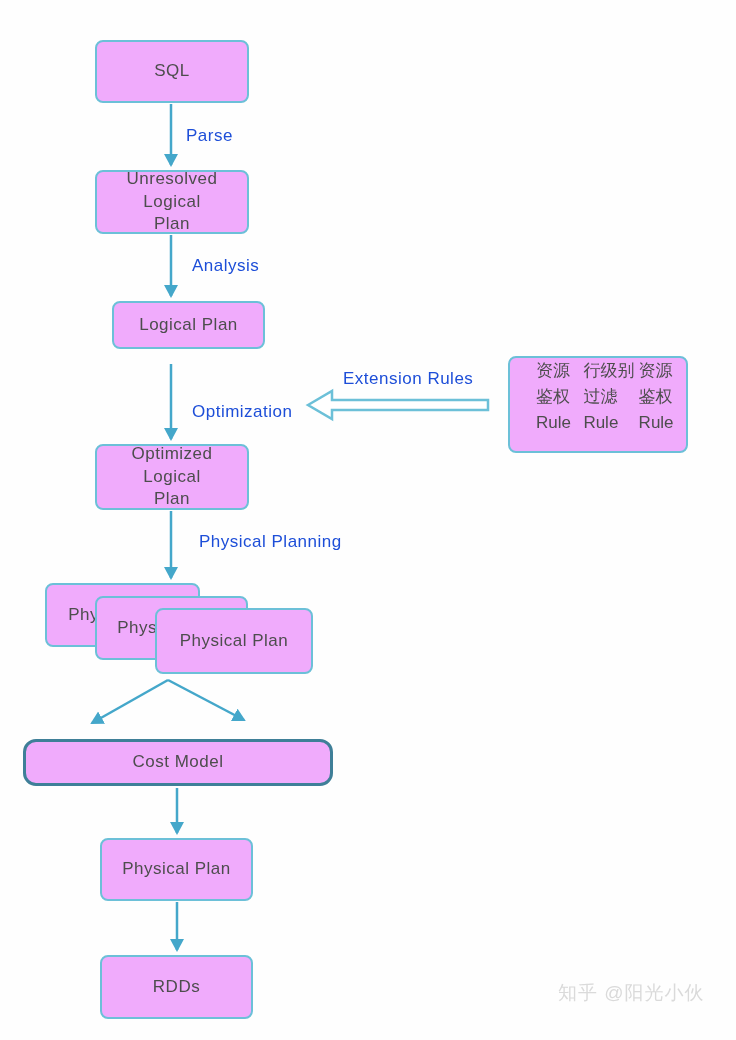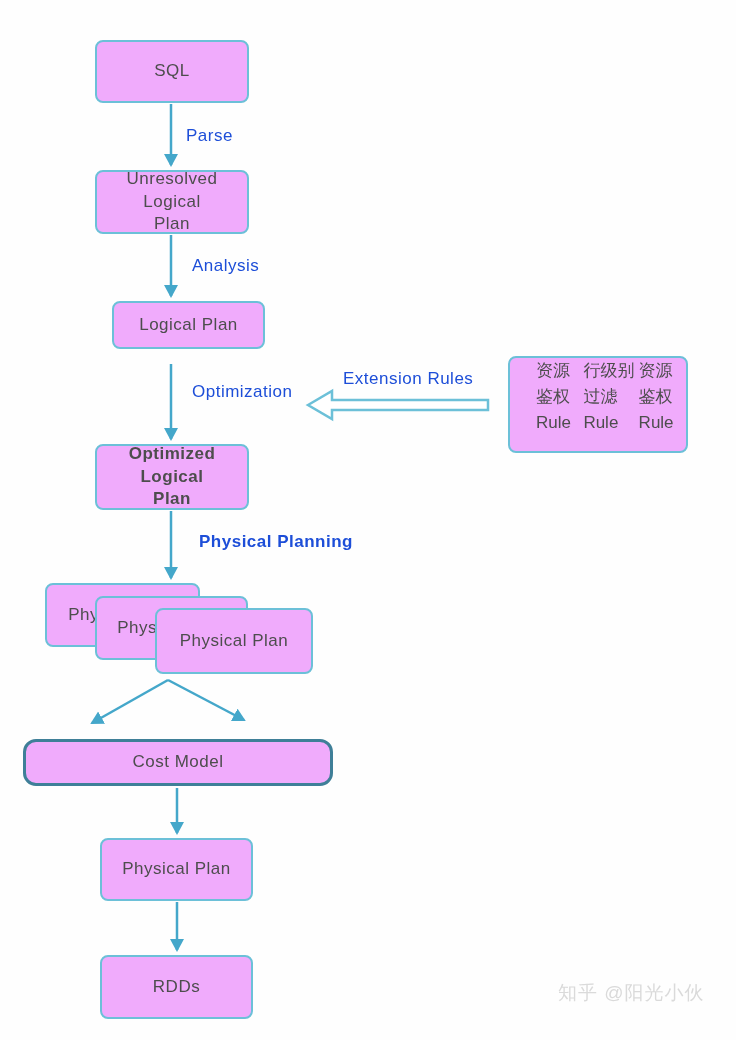--- a/index.html
+++ b/index.html
@@ -27,21 +27,21 @@
     justify-content: center;
     text-align: center;
     color: #4d4d4d;
     font-size: 17px;
     line-height: 1.35;
     letter-spacing: 0.5px;
   }
   #node-sql            { left: 95px;  top: 40px;  width: 154px; height: 63px; }
   #node-unresolved     { left: 95px;  top: 170px; width: 154px; height: 64px; padding: 0 26px; }
   #node-logical        { left: 112px;  top: 301px; width: 153px; height: 48px; }
-  #node-optimized      { left: 95px;  top: 444px; width: 154px; height: 66px; padding: 0 30px; font-weight: bold; }
+  #node-optimized      { left: 95px;  top: 444px; width: 154px; height: 66px; padding: 0 30px; }
   #node-stack-back     { left: 45px;  top: 583px; width: 155px; height: 64px; }
   #node-stack-middle   { left: 95px;  top: 596px; width: 153px; height: 64px; }
   #node-stack-front    { left: 155px; top: 608px; width: 158px; height: 66px; }
   #node-cost-model     { left: 23px;  top: 739px; width: 310px; height: 47px;
                          border: 3px solid #3f7f98; border-radius: 13px; }
   #node-physical-final { left: 100px; top: 838px; width: 153px; height: 63px; }
   #node-rdds           { left: 100px; top: 955px; width: 153px; height: 64px; }
   #node-rules {
     left: 508px; top: 356px; width: 180px; height: 97px;
     flex-direction: row;
@@ -54,22 +54,22 @@
   }
   .edge-label {
     position: absolute;
     color: #1d4ed8;
     font-size: 17px;
     letter-spacing: 0.5px;
     white-space: nowrap;
   }
   #label-parse             { left: 186px; top: 126px; }
   #label-analysis          { left: 192px; top: 256px; }
-  #label-optimization      { left: 192px; top: 382px; }
-  #label-physical-planning { left: 199px; top: 532px; font-weight: bold; }
+  #label-optimization      { left: 192px; top: 402px; }
+  #label-physical-planning { left: 199px; top: 532px; }
   #label-extension-rules   { left: 343px; top: 369px; }
   .watermark {
     position: absolute;
     left: 558px; top: 980px;
     color: #dadada;
     font-size: 19px;
     letter-spacing: 1px;
     white-space: nowrap;
   }
 </style>

